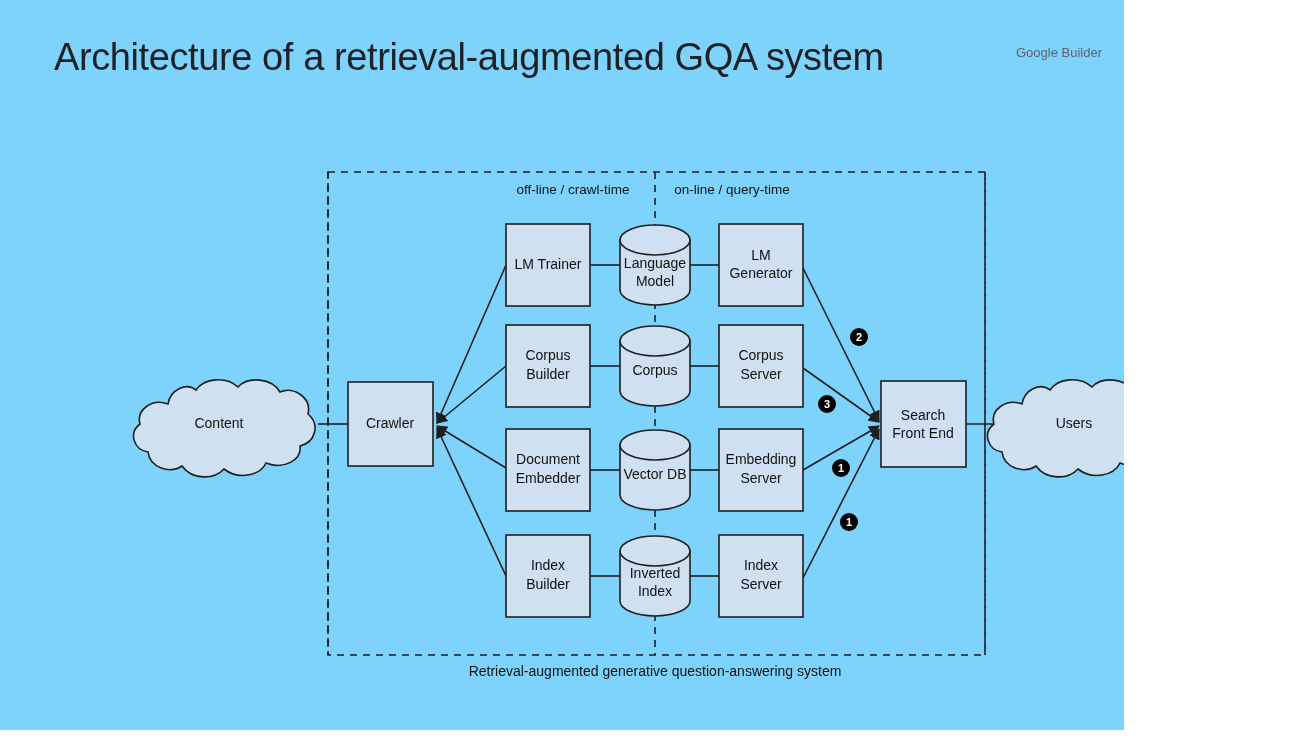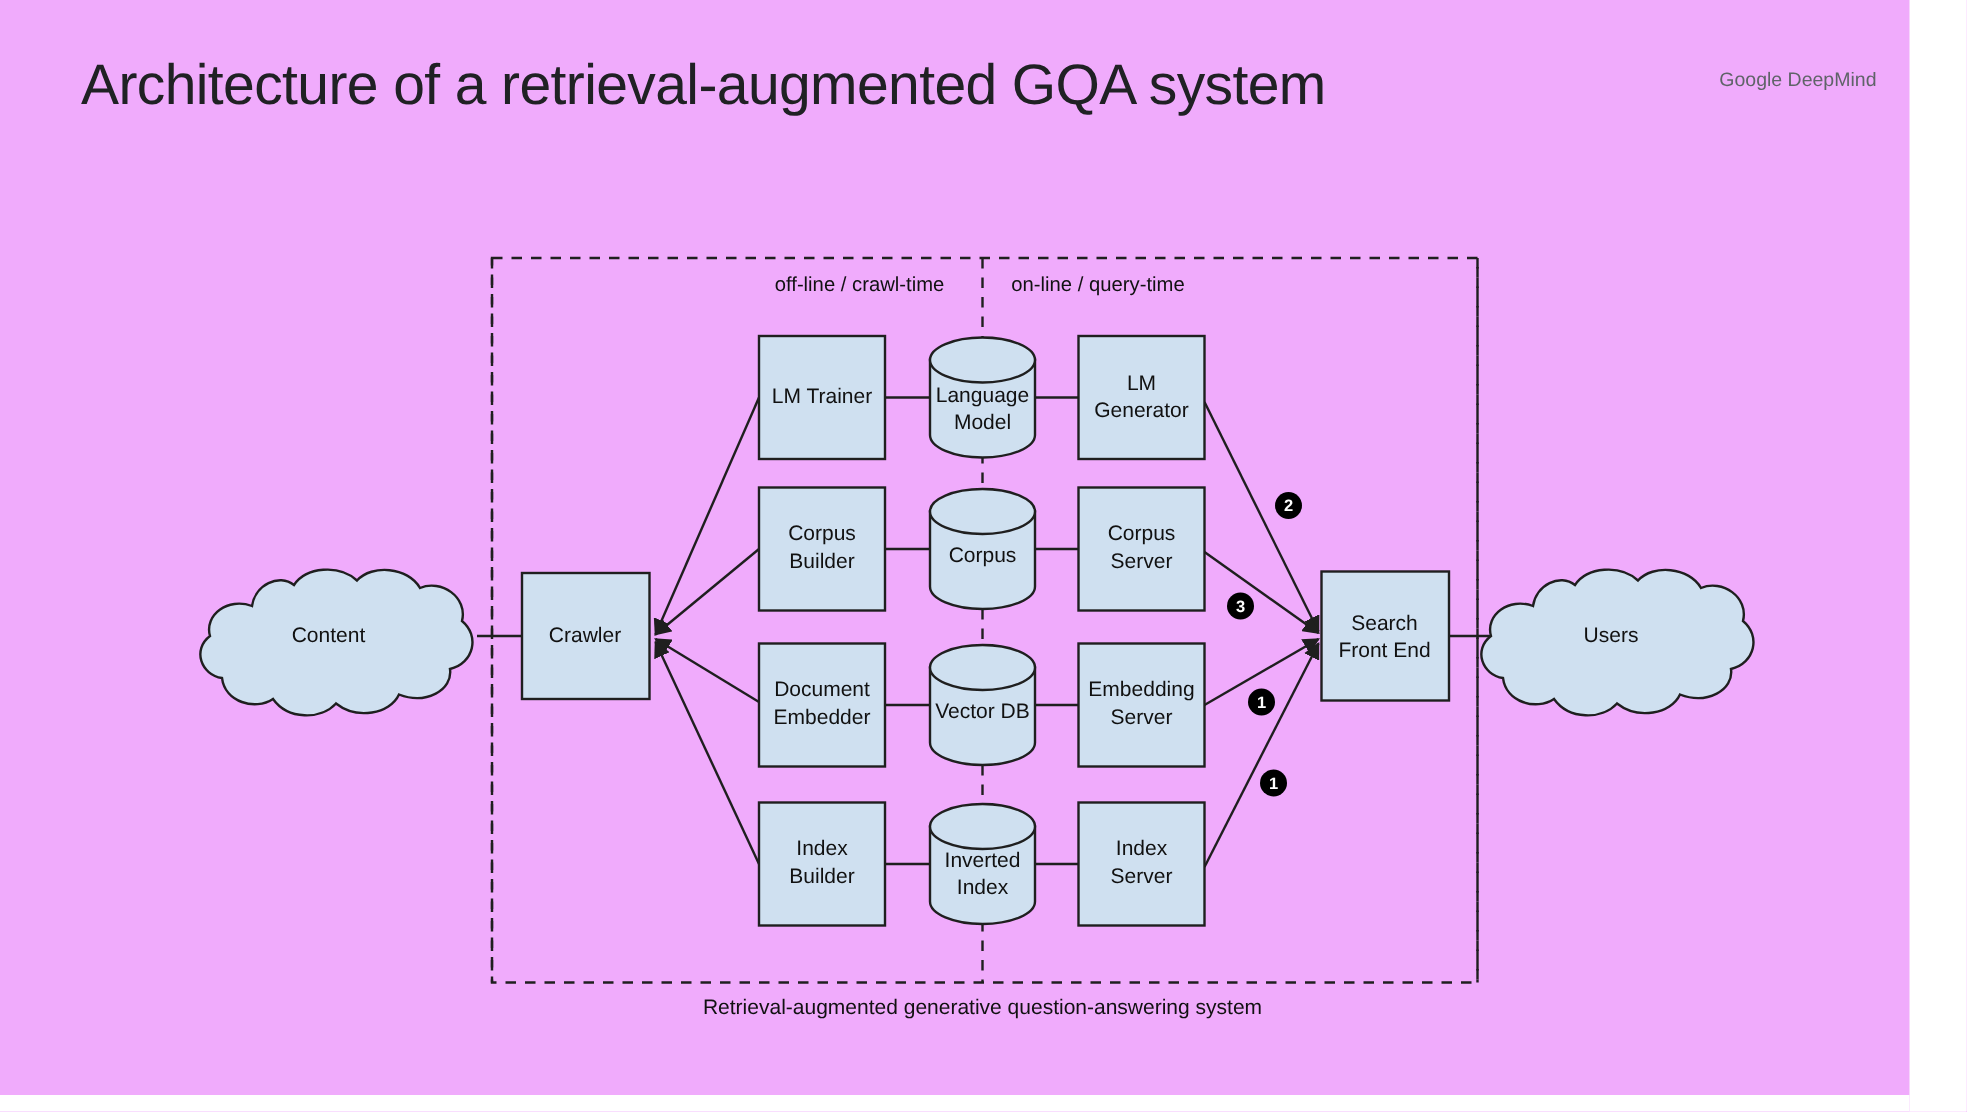--- a/index.html
+++ b/index.html
@@ -7,23 +7,23 @@
     margin: 0;
     padding: 0;
     background: #ffffff;
   }
   body {
     font-family: "Liberation Sans", sans-serif;
     color: #1a1a1a;
   }
   #slide {
     position: relative;
-    width: 1273px;
+    width: 1124px;
     height: 741px;
-    background: #f0abfc;
+    background: #7dd3fc;
     overflow: hidden;
   }
   #slide-title {
     position: absolute;
     left: 54px;
     top: 36px;
     font-size: 38px;
     font-weight: 400;
     letter-spacing: -0.4px;
     color: #202124;
@@ -77,21 +77,21 @@
     height: 11px;
     background: #ffffff;
   }
 </style>
 </head>
 <body>
 
 <div id="slide">
 
   <div id="slide-title">Architecture of a retrieval-augmented GQA system</div>
-  <div id="brand-mark">Google DeepMind</div>
+  <div id="brand-mark">Google Builder</div>
 
   <svg id="diagram-svg" width="1311" height="741" viewBox="0 0 1311 741">
 
     <defs>
       <marker id="arrow-left" viewBox="0 0 10 10" refX="9" refY="5" markerWidth="7" markerHeight="7" orient="auto-start-reverse">
         <path d="M 0 0 L 10 5 L 0 10 z" fill="#1f1f1f"></path>
       </marker>
       <marker id="arrow-head" viewBox="0 0 10 10" refX="9" refY="5" markerWidth="7" markerHeight="7" orient="auto">
         <path d="M 0 0 L 10 5 L 0 10 z" fill="#1f1f1f"></path>
       </marker>

